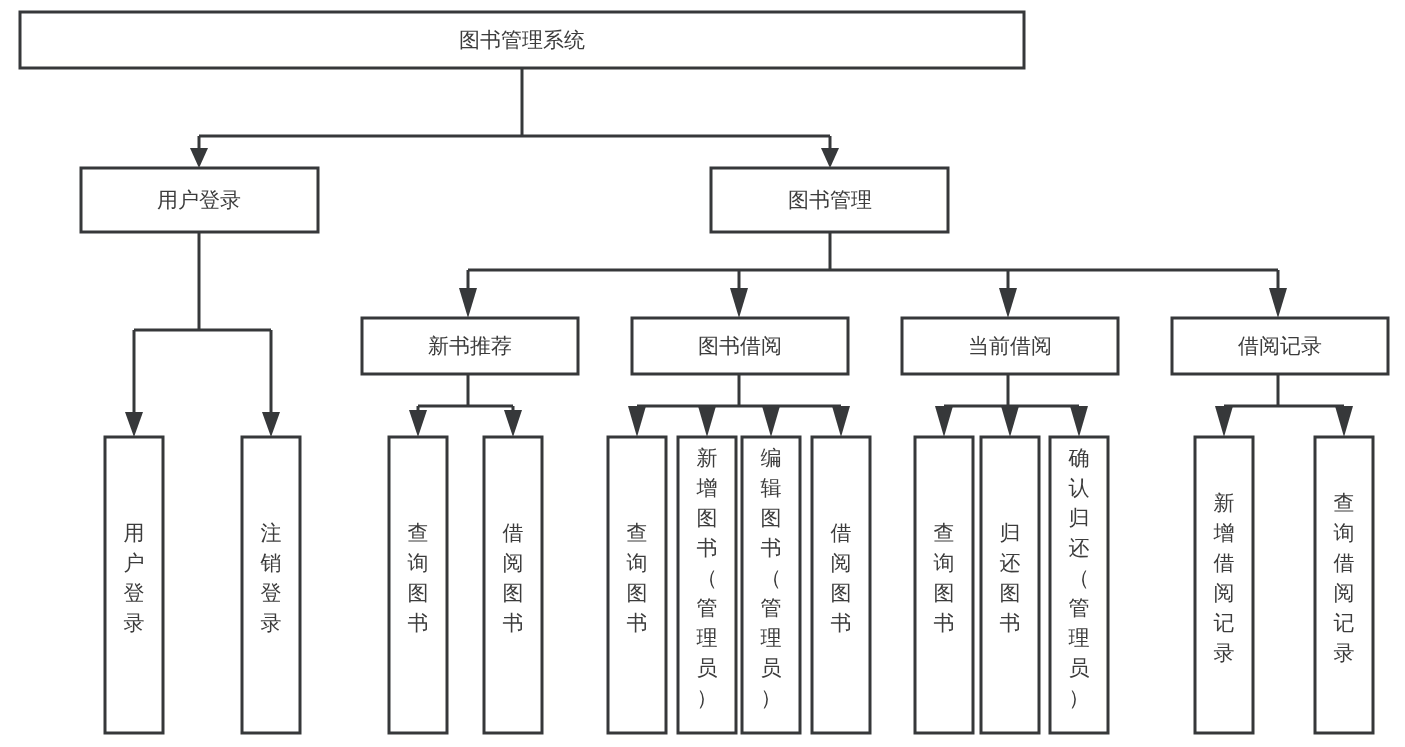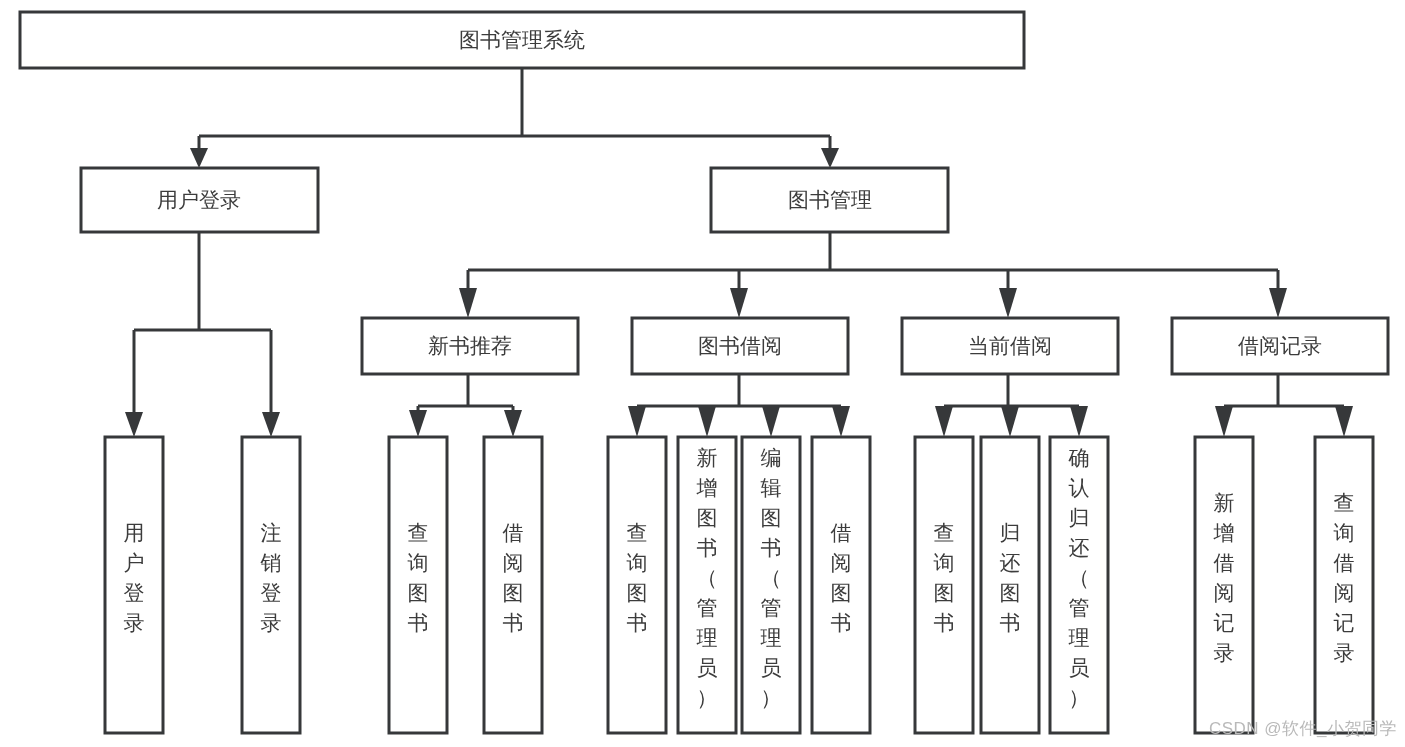--- a/index.html
+++ b/index.html
@@ -224,15 +224,14 @@
       <text class="node-label-vertical vtext" x="1224" y="510"><tspan x="1224" y="510">新</tspan><tspan x="1224" y="540">增</tspan><tspan x="1224" y="570">借</tspan><tspan x="1224" y="600">阅</tspan><tspan x="1224" y="630">记</tspan><tspan x="1224" y="660">录</tspan></text>
     </g>
 
     <g>
       <rect class="node-box" x="1315" y="437" width="58" height="296"></rect>
       <text class="node-label-vertical vtext" x="1344" y="510"><tspan x="1344" y="510">查</tspan><tspan x="1344" y="540">询</tspan><tspan x="1344" y="570">借</tspan><tspan x="1344" y="600">阅</tspan><tspan x="1344" y="630">记</tspan><tspan x="1344" y="660">录</tspan></text>
     </g>
 
   </svg>
 
-  <div class="watermark-text">CSDN @软件_小贺同学</div>
 
 </div>
 
 </body></html>

